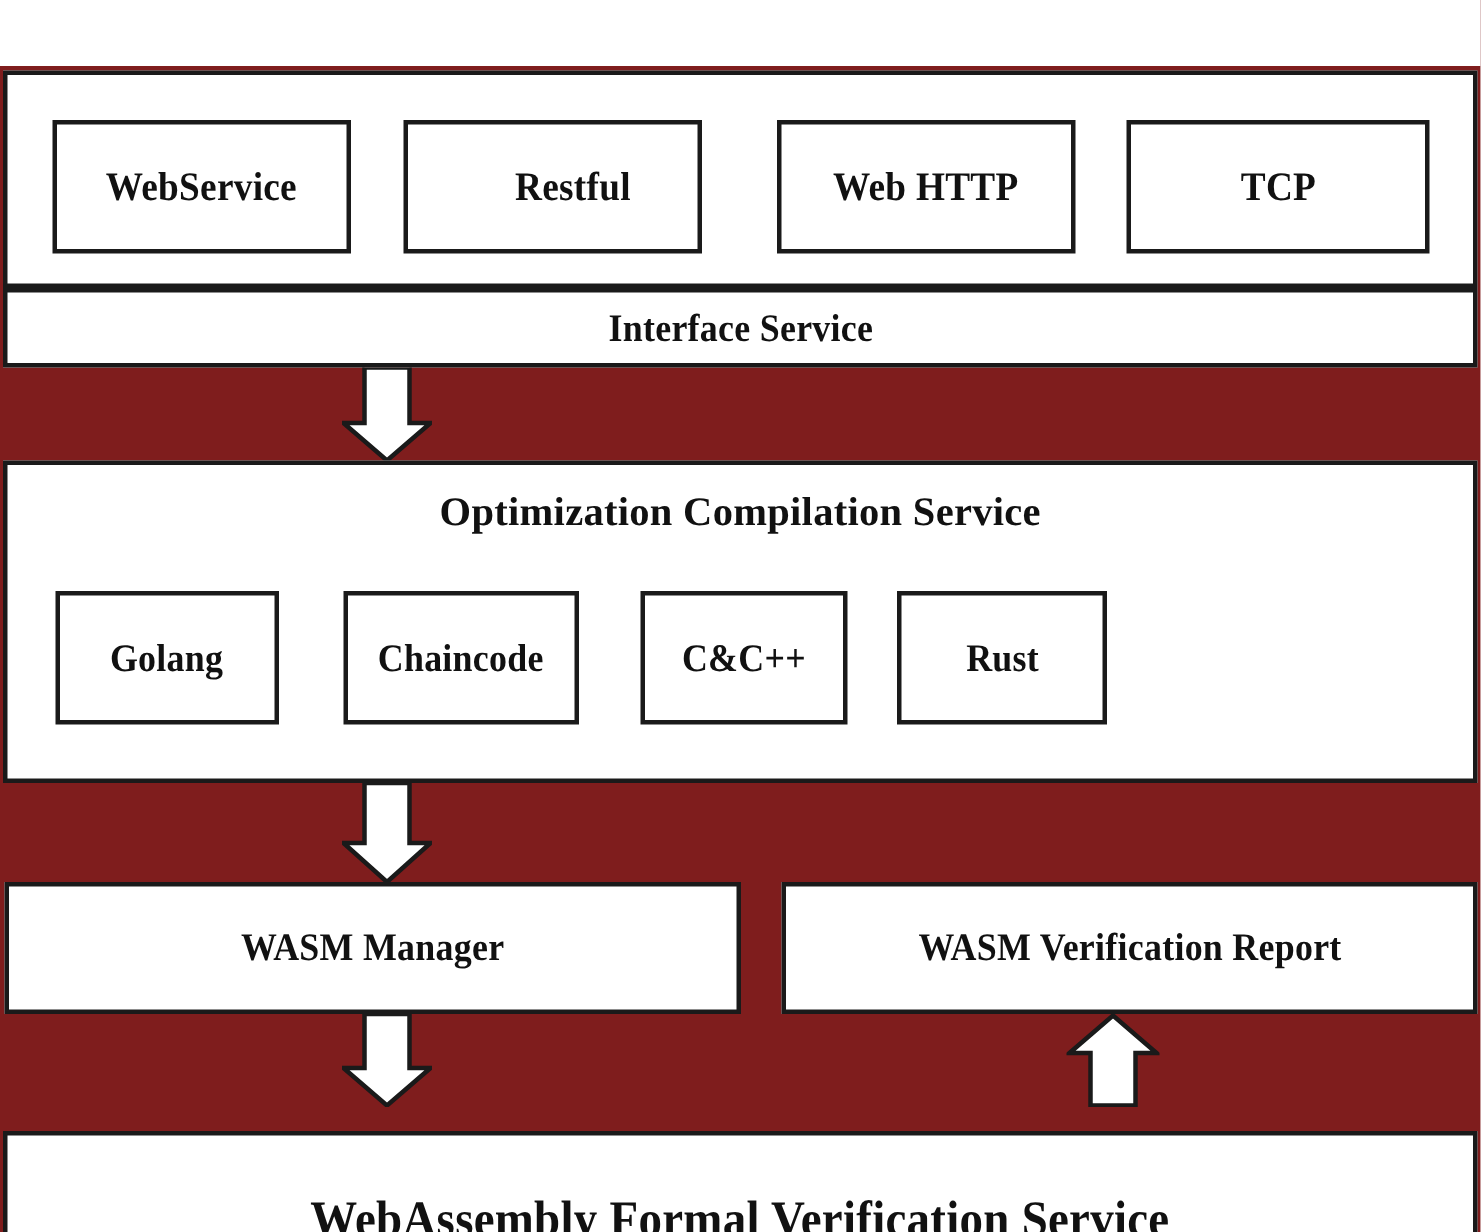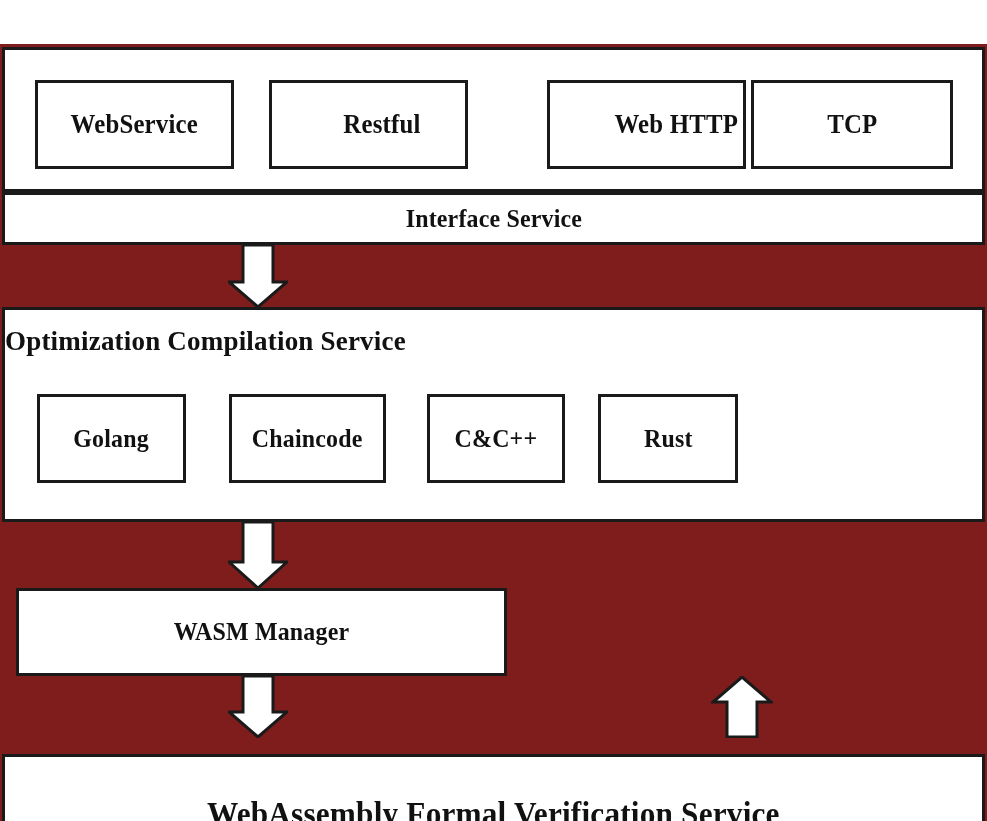--- a/index.html
+++ b/index.html
@@ -49,28 +49,28 @@
   #interface-service-band .label { font-size: 26px; }
 
   
   #optimization-service-box {
     left: 2px; top: 263px; width: 983px; height: 215px;
     display: block;
   }
   #optimization-title {
     position: absolute;
     top: 18px; left: 0; right: 0;
-    text-align: left;
+    text-align: center;
   }
   #optimization-title .label { font-size: 27px; }
   .lang-box { position: absolute; top: 84px; height: 89px; }
   .lang-box .label { font-size: 26px; }
 
   
-  #wasm-manager-box { left: 16px; top: 544px; width: 491px; height: 88px; justify-content: center; }
+  #wasm-manager-box { left: 3px; top: 544px; width: 491px; height: 88px; justify-content: center; }
   #wasm-manager-box .label { font-size: 26px; }
   #wasm-report-box { left: 521px; top: 544px; width: 464px; height: 88px; }
   #wasm-report-box .label { font-size: 26px; }
 
   
   #wasm-formal-verification-box { left: 2px; top: 710px; width: 983px; height: 119px; }
   #wasm-formal-verification-box .label { font-size: 34px; }
 
   
   .arrow { position: absolute; }
@@ -81,21 +81,21 @@
 
 <div id="diagram">
 
   <div class="box" id="protocol-container">
     <div class="box protocol-box" style="left:30px;width:199px;">
       <span class="label">WebService</span>
     </div>
     <div class="box protocol-box" style="left:264px;width:199px;padding-left:27px;">
       <span class="label">Restful</span>
     </div>
-    <div class="box protocol-box" style="left:542px;width:199px;justify-content:flex-end;">
+    <div class="box protocol-box" style="left:513px;width:199px;">
       <span class="label">Web HTTP</span>
     </div>
     <div class="box protocol-box" style="left:746px;width:202px;">
       <span class="label">TCP</span>
     </div>
   </div>
 
   <div class="box" id="interface-service-band">
     <span class="label">Interface Service</span>
   </div>
@@ -127,20 +127,23 @@
   <div class="arrow" style="left:228px; top:478px;">
     <svg width="60" height="67" viewBox="0 0 60 67">
       <polygon points="15,0 45,0 45,40 59,40 30,66 1,40 15,40" fill="#ffffff" stroke="#1a1a1a" stroke-width="3" stroke-linejoin="miter"></polygon>
     </svg>
   </div>
 
   <div class="box" id="wasm-manager-box">
     <span class="label">WASM Manager</span>
   </div>
 
+  <div class="box" id="wasm-report-box">
+    <span class="label">WASM Verification Report</span>
+  </div>
 
   <div class="arrow" style="left:228px; top:632px;">
     <svg width="60" height="62" viewBox="0 0 60 62">
       <polygon points="15,0 45,0 45,36 59,36 30,61 1,36 15,36" fill="#ffffff" stroke="#1a1a1a" stroke-width="3" stroke-linejoin="miter"></polygon>
     </svg>
   </div>
 
   <div class="arrow" style="left:711px; top:632px;">
     <svg width="62" height="62" viewBox="0 0 62 62">
       <polygon points="31,1 60,26 46,26 46,61 16,61 16,26 2,26" fill="#ffffff" stroke="#1a1a1a" stroke-width="3" stroke-linejoin="miter"></polygon>

